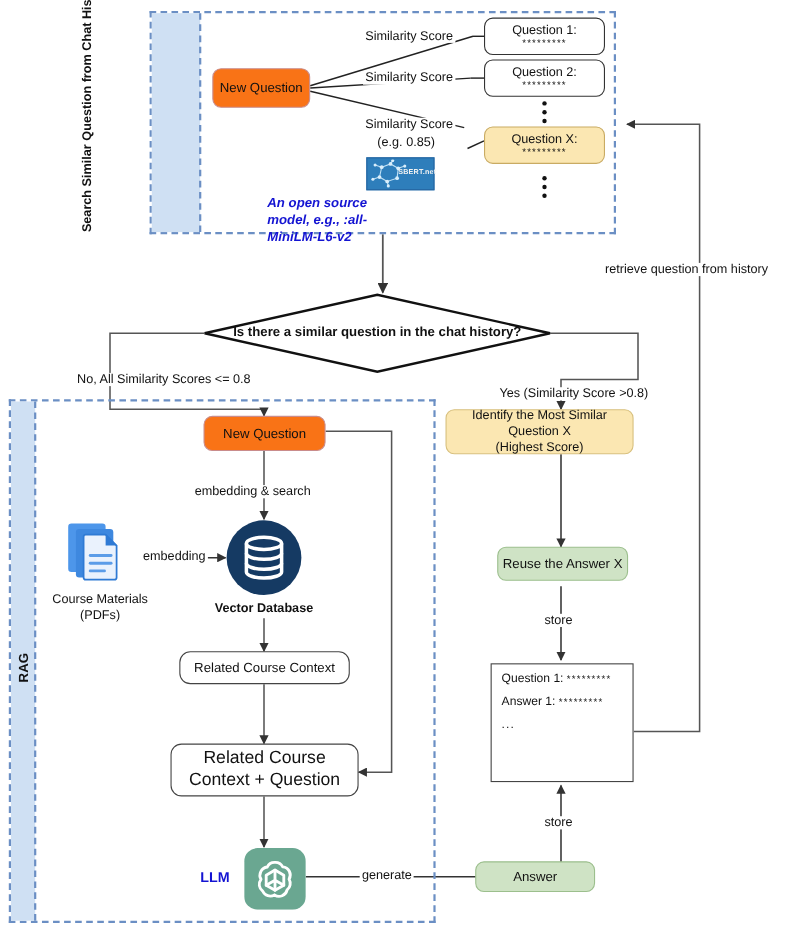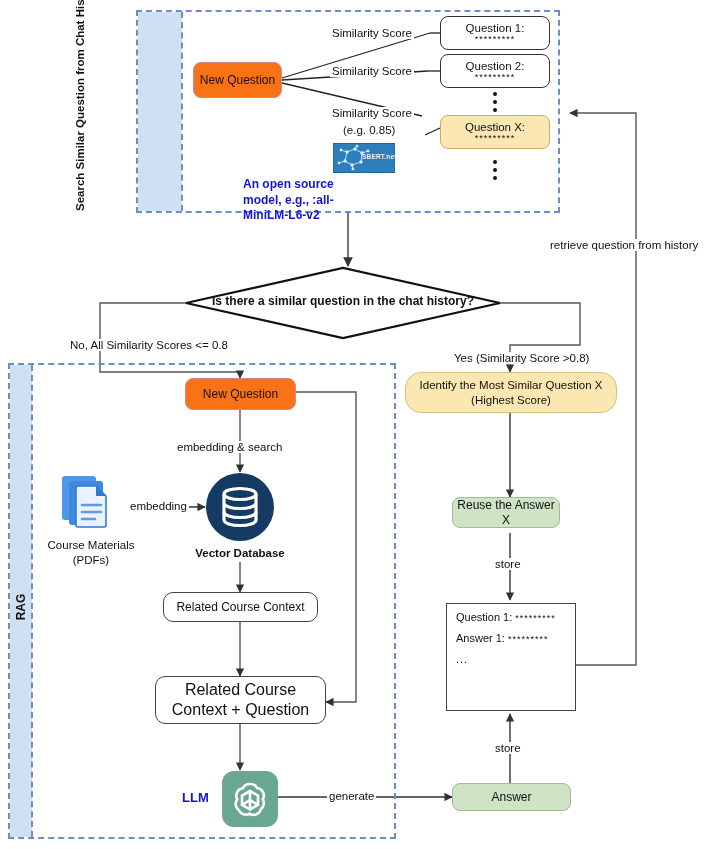--- a/index.html
+++ b/index.html
@@ -29,21 +29,21 @@
   .qbox{background:#fff;border:1.5px solid #333;border-radius:8px;
         display:flex;flex-direction:column;align-items:center;justify-content:center;}
   .qbox.highlight{background:#fbe7b2;border-color:#c9ab63;}
   .qbox .qtitle{font-size:11.5px;color:#111;}
   .qbox .qstars{font-size:9px;color:#111;letter-spacing:1px;line-height:1;margin-top:1px;}
 
   .edge-label{position:absolute;font-size:11.5px;color:#111;white-space:nowrap;background:#fff;padding:0 2px;}
 
   .caption{position:absolute;font-size:11.5px;color:#111;text-align:center;line-height:1.25;}
   .caption.bold{font-weight:bold;}
-  .note-blue{position:absolute;color:#1414d2;font-weight:bold;font-size:12px;line-height:1.3;}
+  .note-blue{position:absolute;color:#1414d2;font-weight:bold;font-size:12px;line-height:1.3;font-style:italic;}
   .llm-label{position:absolute;color:#1414d2;font-weight:bold;font-size:13px;}
 
   .dots{position:absolute;display:flex;flex-direction:column;align-items:center;gap:4px;}
   .dots i{display:block;width:4px;height:4px;border-radius:50%;background:#111;}
 
   
   .sbert{position:absolute;background:#2e7ebb;border:1px solid #2565a0;display:flex;align-items:center;justify-content:center;}
   .sbert .txt{font-size:6.5px;color:#f2f2f2;font-weight:bold;letter-spacing:.2px;}
 
   
@@ -232,26 +232,26 @@
       <rect x="0" y="0" width="56" height="56" rx="12" fill="#6aa791"></rect>
       <g fill="none" stroke="#ffffff" stroke-width="2.6" stroke-linejoin="round" stroke-linecap="round">
         <path d="M28,13 a7.5,7.5 0 0 1 7,4 M35,17 a7.5,7.5 0 0 1 5.8,11.3 M40.8,28.3 a7.5,7.5 0 0 1 -1.8,9.7 M39,38 a7.5,7.5 0 0 1 -11.5,4.6 M27.5,42.6 a7.5,7.5 0 0 1 -10.6,-3.4 M16.9,39.2 a7.5,7.5 0 0 1 -1.6,-10.8 M15.3,28.4 a7.5,7.5 0 0 1 5.6,-11.2 M20.9,17.2 a7.5,7.5 0 0 1 7.1,-4.2"></path>
         <path d="M28,20 l8,4.6 v9.2 L28,38.4 l-8,-4.6 v-9.2 z"></path>
         <path d="M28,20 v9.2 l8,4.6 M28,29.2 l-8,4.6 M28,29.2 v9.2"></path>
       </g>
     </svg>
   </div>
   <div class="edge-label" style="left:327px;top:790px;">generate</div>
 
-  <div class="node yellow" style="left:405px;top:372px;width:212px;height:41px;font-size:11.5px;flex-direction:column;border-radius:16px;">
+  <div class="node yellow" style="left:405px;top:372px;width:171px;height:41px;font-size:11.5px;flex-direction:column;">
     <span>Identify the Most Similar Question X</span>
     <span>(Highest Score)</span>
   </div>
 
-  <div class="node green" style="left:452px;top:497px;width:108px;height:31px;font-size:12px;">
+  <div class="node green" style="left:452px;top:497px;width:119px;height:31px;font-size:12px;">
     <span>Reuse the Answer X</span>
   </div>
 
   <div class="edge-label" style="left:493px;top:558px;">store</div>
 
   <div class="chatcard" style="left:446px;top:603px;width:130px;height:108px;">
     <div class="body">
       <div class="ln">
         <span>Question 1:</span>
         <span class="st">*********</span>
@@ -259,17 +259,17 @@
       <div class="ln">
         <span>Answer 1:</span>
         <span class="st">*********</span>
       </div>
       <div class="ell">...</div>
     </div>
   </div>
 
   <div class="edge-label" style="left:493px;top:742px;">store</div>
 
-  <div class="node green" style="left:452px;top:783px;width:119px;height:28px;font-size:12px;">
+  <div class="node green" style="left:432px;top:783px;width:109px;height:28px;font-size:12px;">
     <span>Answer</span>
   </div>
 
 </div>
 
 </body></html>

